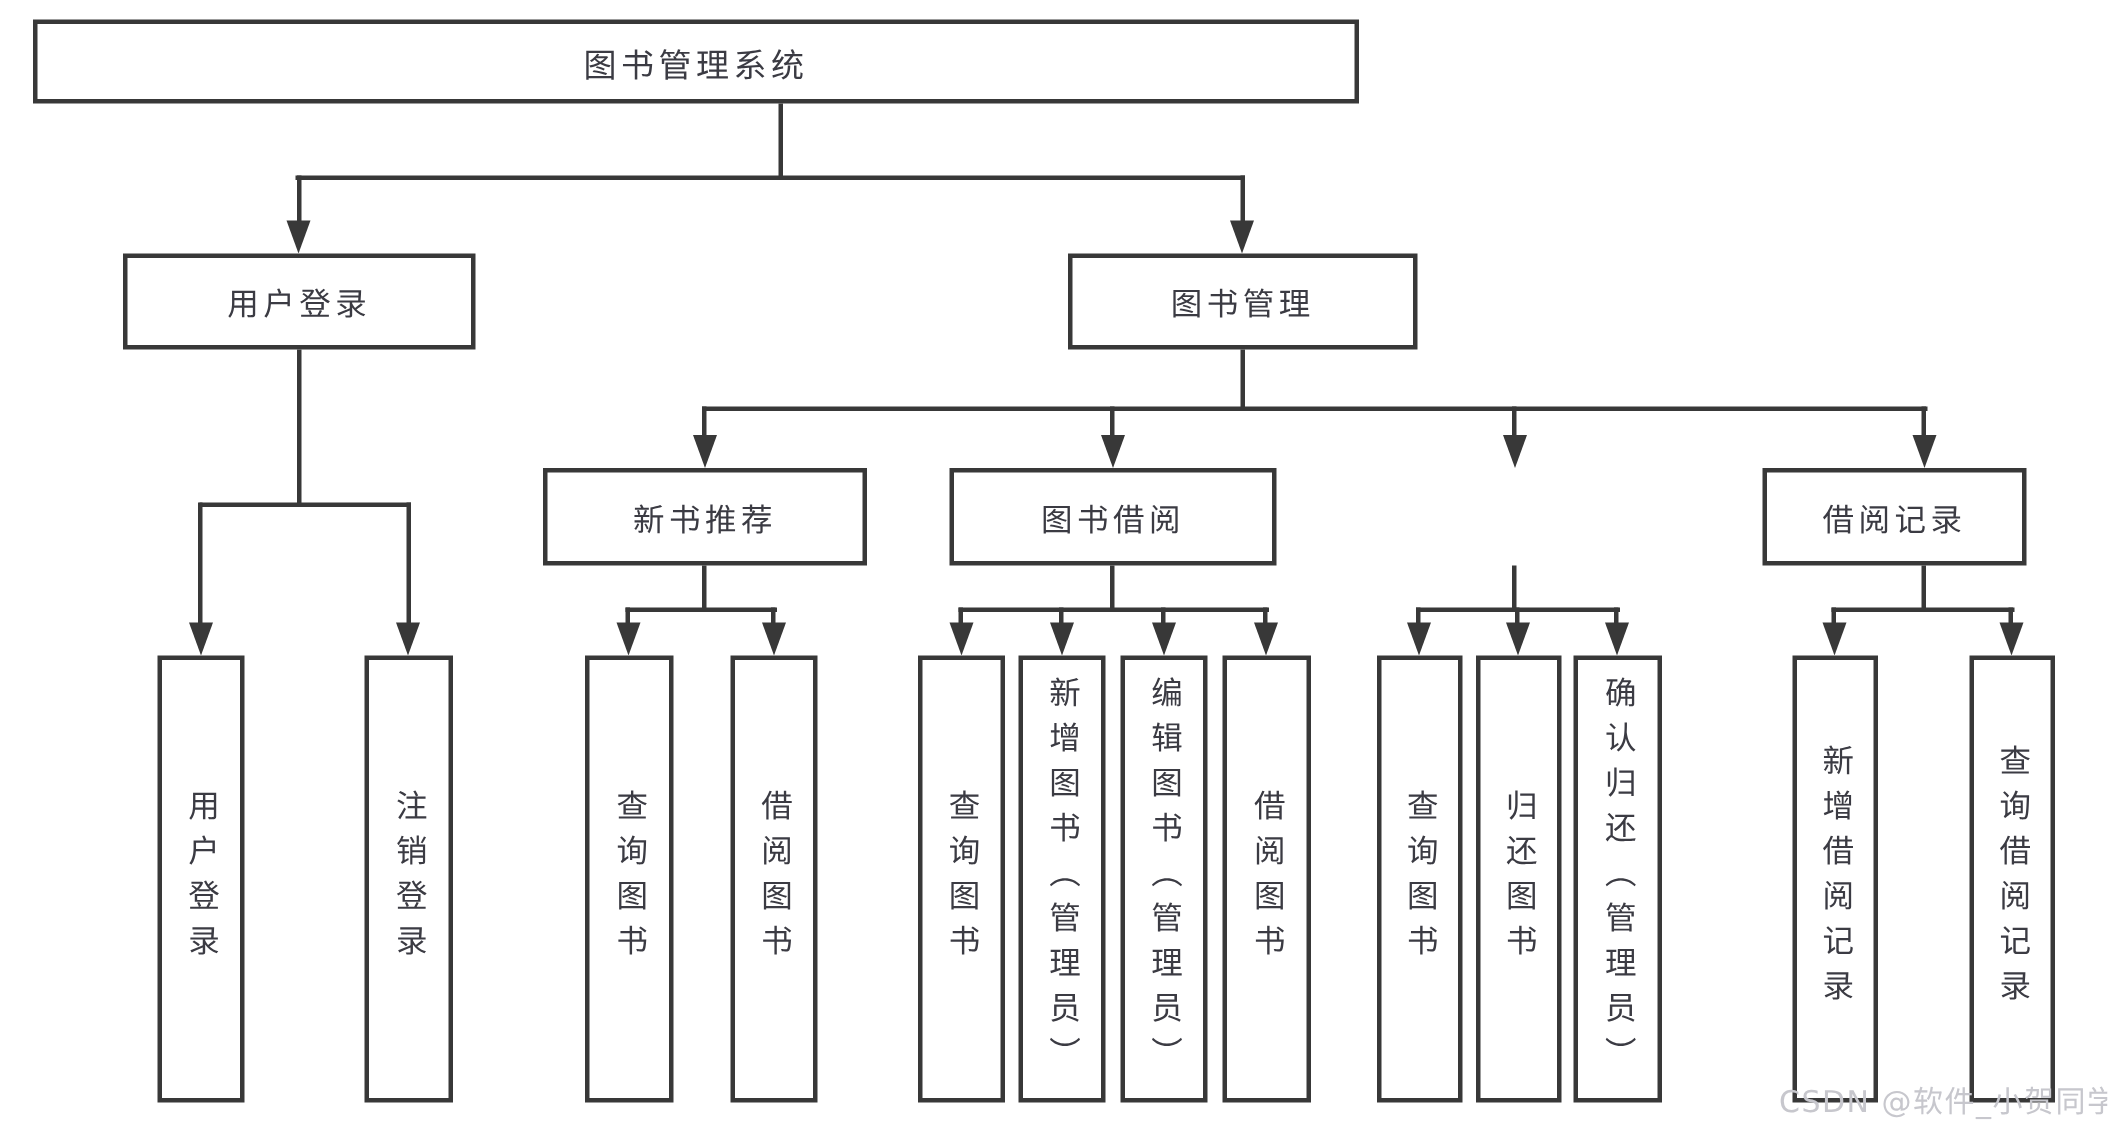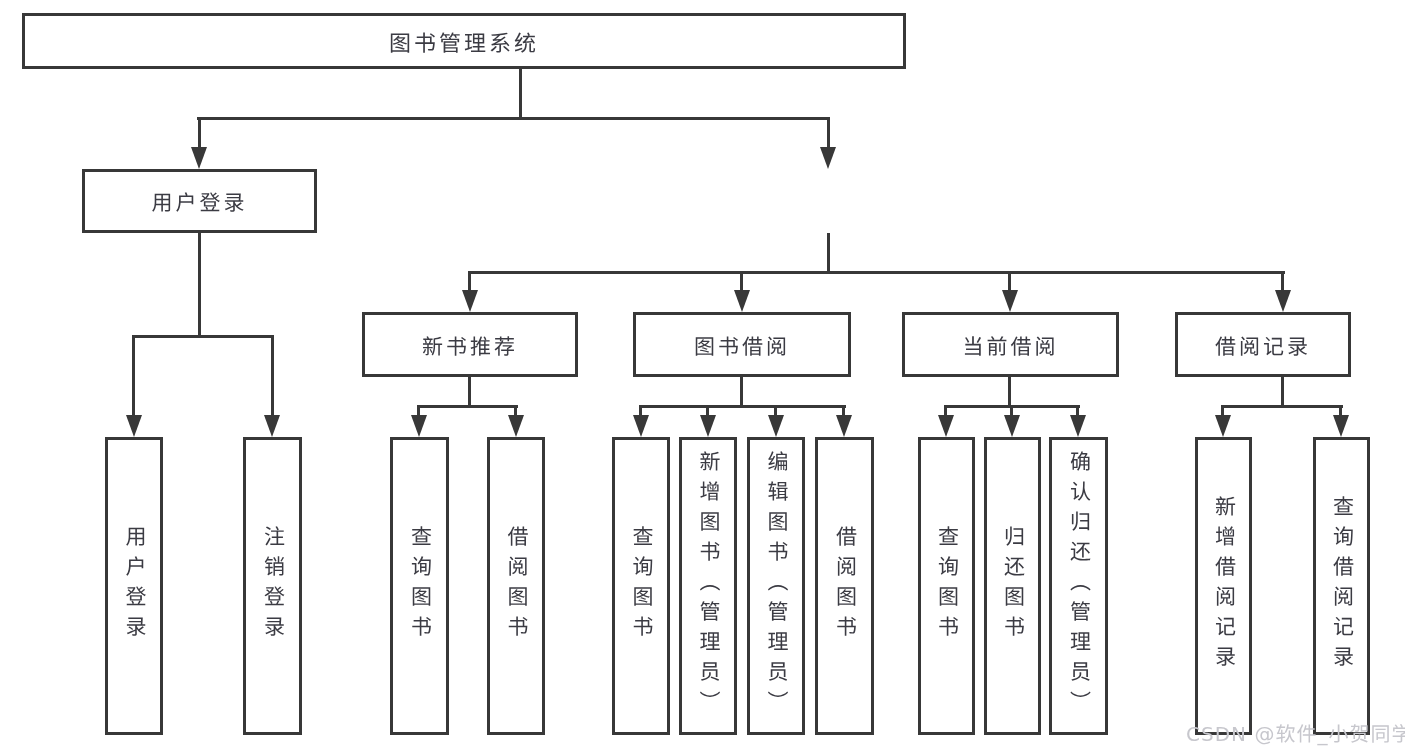--- a/index.html
+++ b/index.html
@@ -73,20 +73,23 @@
   <div class="vline" style="left:519px;top:69px;height:51px"></div>
   <div class="hline" style="left:197px;top:117px;width:633px"></div>
   <div class="vline" style="left:198px;top:117px;height:32px"></div>
   <div class="ahead" style="left:191px;top:147px"></div>
   <div class="vline" style="left:827px;top:117px;height:32px"></div>
   <div class="ahead" style="left:820px;top:147px"></div>
 
   <div class="box h-box" style="left:82px;top:169px;width:235px;height:64px">
     <span>用户登录</span>
   </div>
+  <div class="box h-box" style="left:712px;top:169px;width:233px;height:64px">
+    <span>图书管理</span>
+  </div>
 
   <div class="vline" style="left:198px;top:233px;height:105px"></div>
   <div class="hline" style="left:133px;top:335px;width:141px"></div>
   <div class="vline" style="left:132px;top:335px;height:82px"></div>
   <div class="ahead" style="left:126px;top:415px"></div>
   <div class="vline" style="left:271px;top:335px;height:82px"></div>
   <div class="ahead" style="left:264px;top:415px"></div>
 
   <div class="vline" style="left:827px;top:233px;height:41px"></div>
   <div class="hline" style="left:468px;top:271px;width:817px"></div>
@@ -97,23 +100,20 @@
   <div class="vline" style="left:1008px;top:271px;height:21px"></div>
   <div class="ahead" style="left:1002px;top:290px"></div>
   <div class="vline" style="left:1281px;top:271px;height:21px"></div>
   <div class="ahead" style="left:1275px;top:290px"></div>
 
   <div class="box h-box" style="left:633px;top:312px;width:218px;height:65px">
     <span>图书借阅</span>
   </div>
   <div class="box h-box" style="left:362px;top:312px;width:216px;height:65px">
     <span>新书推荐</span>
-  </div>
-  <div class="box h-box" style="left:902px;top:312px;width:217px;height:65px">
-    <span>当前借阅</span>
   </div>
   <div class="box h-box" style="left:1175px;top:312px;width:176px;height:65px">
     <span>借阅记录</span>
   </div>
 
   <div class="vline" style="left:468px;top:377px;height:31px"></div>
   <div class="hline" style="left:417px;top:405px;width:101px"></div>
   <div class="vline" style="left:417px;top:405px;height:12px"></div>
   <div class="ahead" style="left:411px;top:415px"></div>
   <div class="vline" style="left:514px;top:405px;height:12px"></div>

